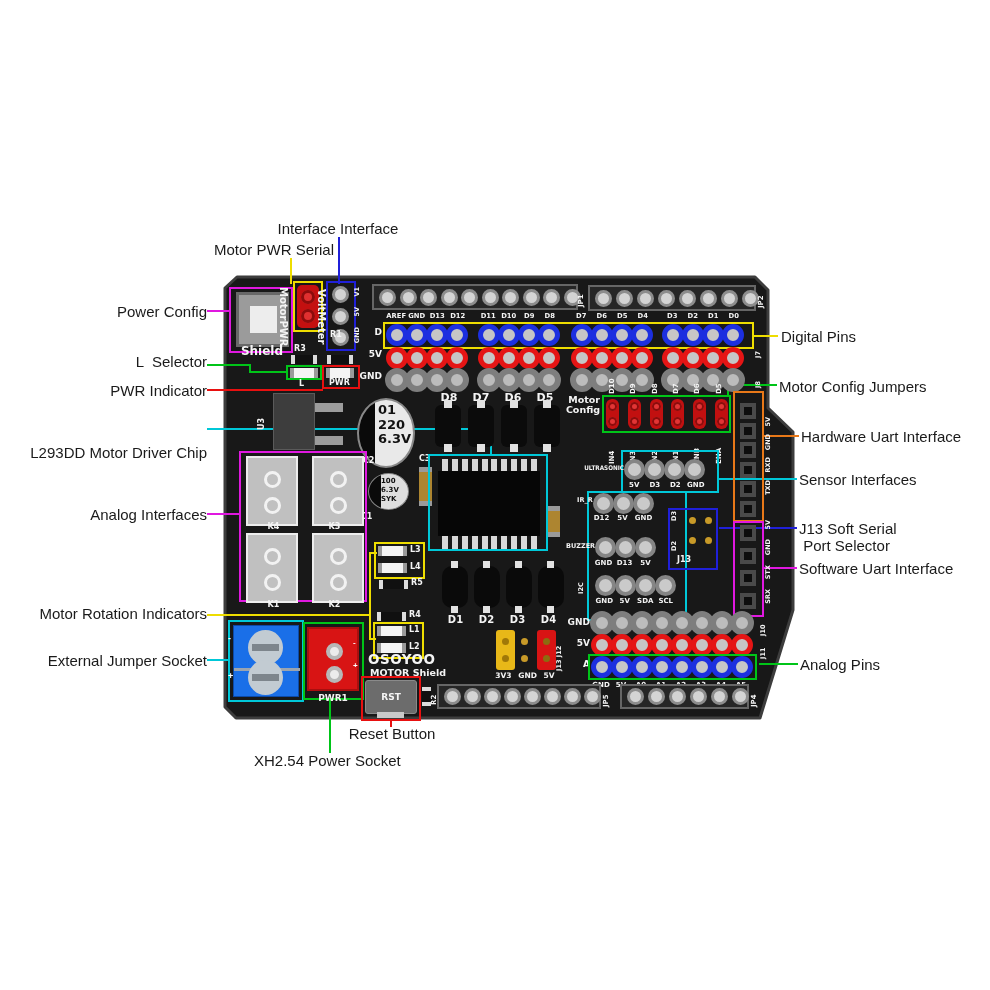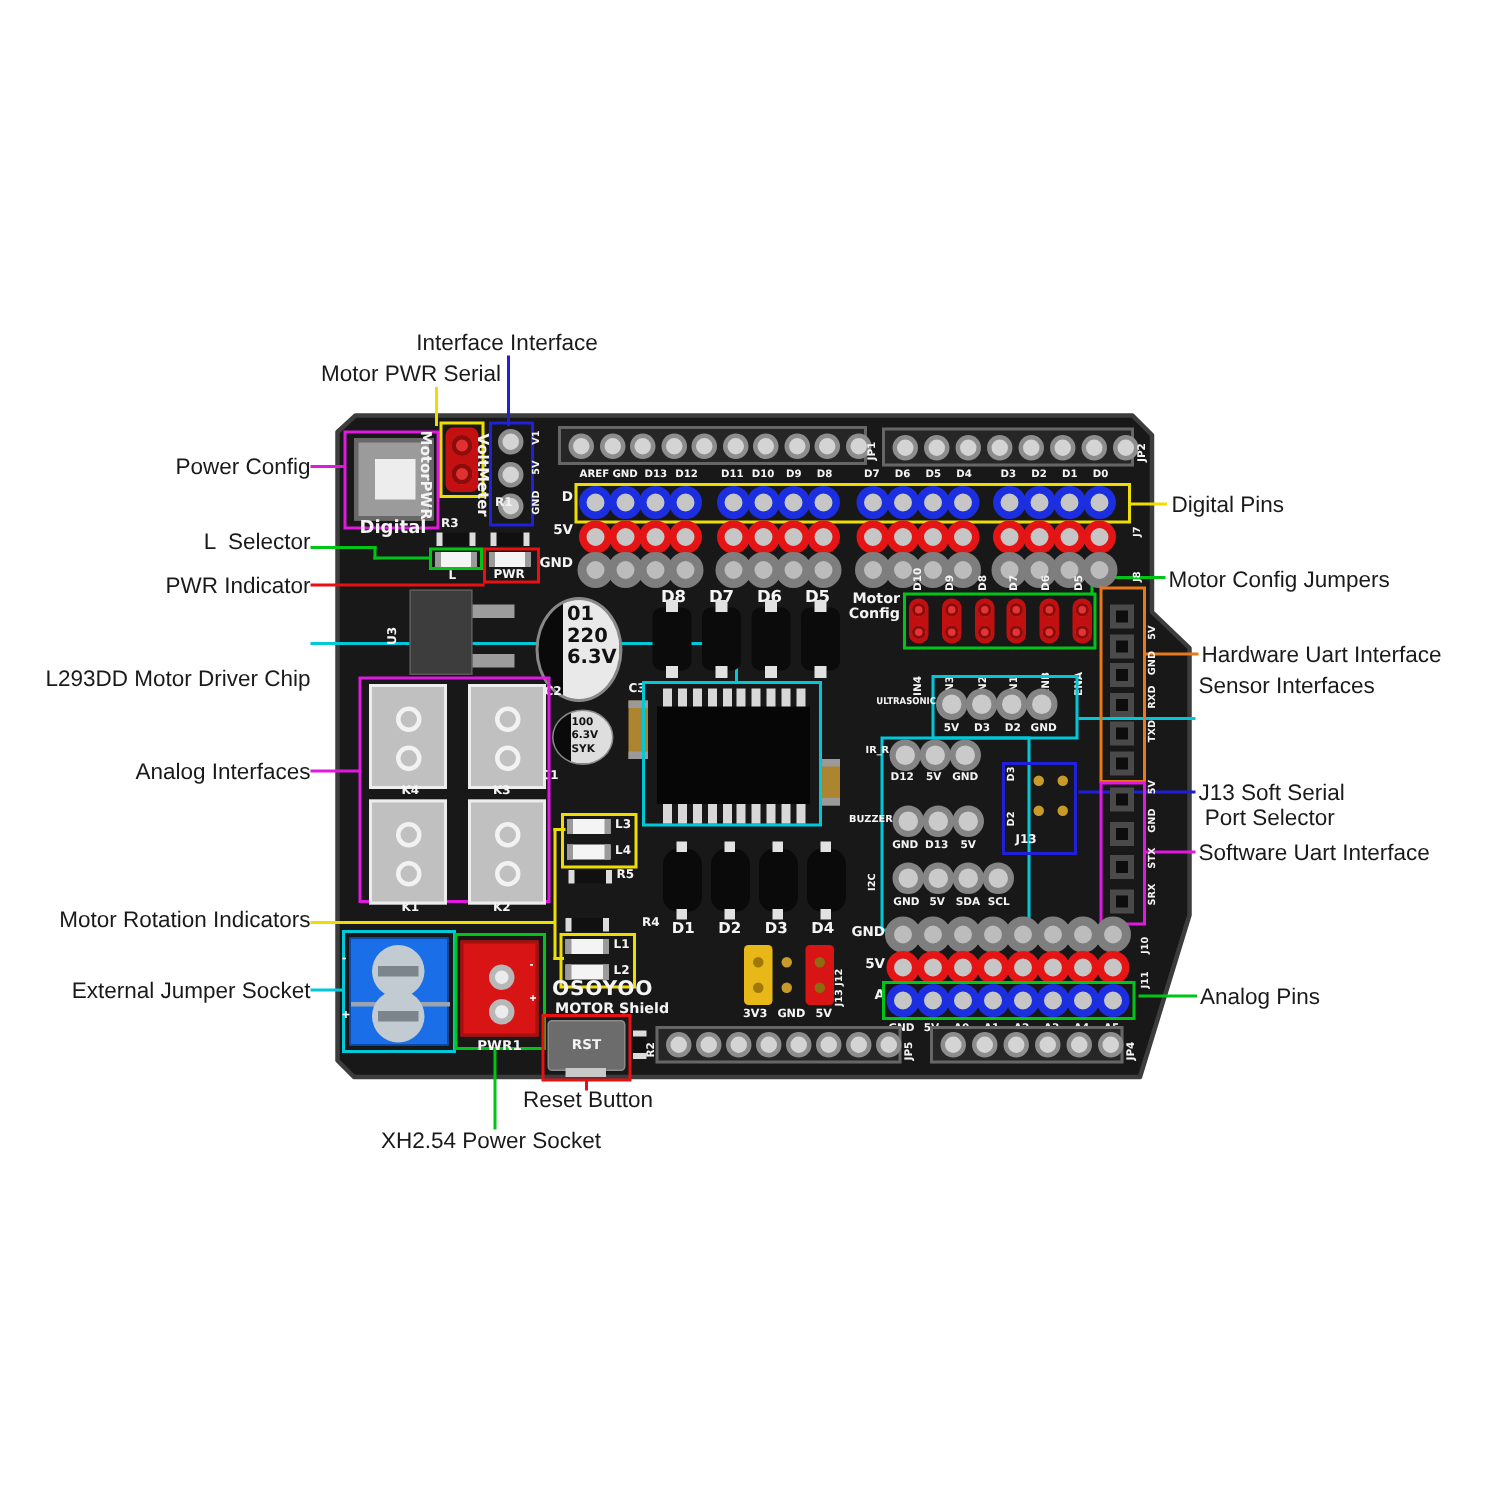--- a/index.html
+++ b/index.html
@@ -82,40 +82,40 @@
   <div class="cline" style="left:207px;top:659px;width:21px;height:2px;background:#00c8d8"></div>
 
   <div class="cline" style="left:329px;top:700px;width:2px;height:53px;background:#00c418"></div>
   <div class="lbl ctr" style="left:254px;top:753px;width:145px">XH2.54 Power Socket</div>
   <div class="cline" style="left:390px;top:719px;width:2px;height:8px;background:#e81010"></div>
   <div class="lbl ctr" style="left:345px;top:726px;width:94px">Reset Button</div>
 
   <div class="lbl" style="left:781px;top:329px">Digital Pins</div>
   <div class="lbl" style="left:779px;top:379px">Motor Config Jumpers</div>
   <div class="lbl" style="left:801px;top:429px">Hardware Uart Interface</div>
-  <div class="lbl" style="left:799px;top:450px">Sensor Interfaces</div>
+  <div class="lbl" style="left:799px;top:472px">Sensor Interfaces</div>
   <div class="lbl" style="left:799px;top:521px">J13 Soft Serial
  Port Selector</div>
   <div class="lbl" style="left:799px;top:561px">Software Uart Interface</div>
   <div class="lbl" style="left:800px;top:657px">Analog Pins</div>
 
   <div class="cline" style="left:752px;top:335px;width:26px;height:2px;background:#eedd00"></div>
   <div class="cline" style="left:727px;top:384px;width:50px;height:2px;background:#00c418"></div>
   <div class="cline" style="left:727px;top:384px;width:2px;height:13px;background:#00c418"></div>
   <div class="cline" style="left:764px;top:435px;width:35px;height:2px;background:#e87818"></div>
   <div class="cline" style="left:719px;top:478px;width:78px;height:2px;background:#00c8d8"></div>
   <div class="cline" style="left:719px;top:527px;width:78px;height:2px;background:#2020d8"></div>
   <div class="cline" style="left:764px;top:567px;width:33px;height:2px;background:#e018e0"></div>
   <div class="cline" style="left:759px;top:663px;width:39px;height:2px;background:#00c418"></div>
 
   <div class="obox" style="left:229px;top:287px;width:64px;height:66px;border-color:#e018e0"></div>
   <div class="abs" style="left:236px;top:292px;width:53px;height:55px;background:#9b9b9b;border:3px solid #686868">
     <div class="abs" style="left:11px;top:11px;width:27px;height:27px;background:#ededed"></div>
   </div>
-  <div class="silk" style="left:232px;top:345px;width:60px;font-size:12px;text-align:center">Digital</div>
+  <div class="silk" style="left:232px;top:345px;width:60px;font-size:12px;text-align:center">Shield</div>
 
   <div class="silk vdn" style="left:277px;top:287px;font-size:10px;height:62px">MotorPWR</div>
   <div class="obox" style="left:293px;top:281px;width:30px;height:51px;border-color:#eedd00"></div>
   <div class="abs" style="left:297px;top:285px;width:22px;height:43px;background:#c41010;border-radius:5px">
     <div class="abs" style="left:4px;top:5px;width:14px;height:14px;border-radius:50%;background:#e03030;box-shadow:inset 0 0 0 3px #8c0c0c"></div>
     <div class="abs" style="left:4px;top:24px;width:14px;height:14px;border-radius:50%;background:#e03030;box-shadow:inset 0 0 0 3px #8c0c0c"></div>
   </div>
 
   <div class="silk vdn" style="left:315px;top:289px;font-size:10px;height:62px">VoltMeter</div>
   <div class="obox" style="left:326px;top:281px;width:30px;height:70px;border-color:#2020d8"></div>
@@ -541,21 +541,21 @@
     </div>
 
   <div class="obox" style="left:374px;top:542px;width:51px;height:37px;border-color:#eedd00"></div>
   <div class="led" style="left:378px;top:546px;width:29px"></div>
   <div class="silk" style="left:410px;top:546px;font-size:8px">L3</div>
   <div class="led" style="left:378px;top:563px;width:29px"></div>
   <div class="silk" style="left:410px;top:563px;font-size:8px">L4</div>
   <div class="res" style="left:379px;top:580px;width:29px"></div>
   <div class="silk" style="left:411px;top:579px;font-size:8px">R5</div>
   <div class="res" style="left:377px;top:612px;width:29px"></div>
-  <div class="silk" style="left:428px;top:611px;font-size:8px">R4</div>
+  <div class="silk" style="left:409px;top:611px;font-size:8px">R4</div>
   <div class="obox" style="left:373px;top:622px;width:51px;height:37px;border-color:#eedd00"></div>
   <div class="led" style="left:377px;top:626px;width:29px"></div>
   <div class="silk" style="left:409px;top:626px;font-size:8px">L1</div>
   <div class="led" style="left:377px;top:643px;width:29px"></div>
   <div class="silk" style="left:409px;top:643px;font-size:8px">L2</div>
 
   <div class="diode" style="left:442px;top:566px"></div>
   <div class="diode" style="left:474px;top:566px"></div>
   <div class="diode" style="left:506px;top:566px"></div>
   <div class="diode" style="left:538px;top:566px"></div>

